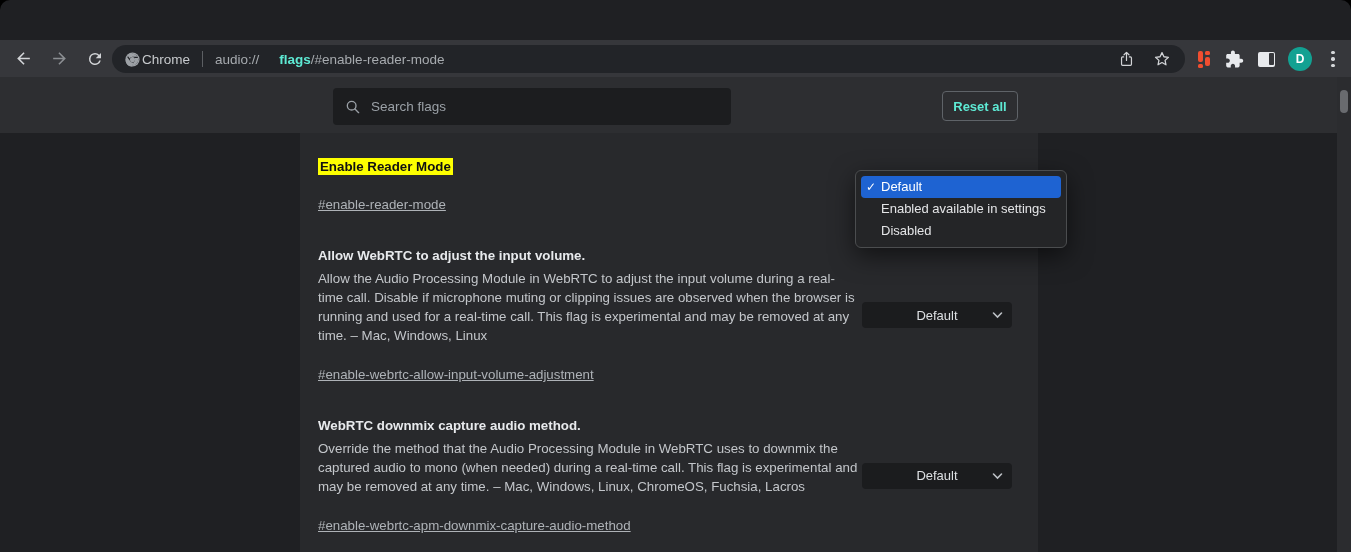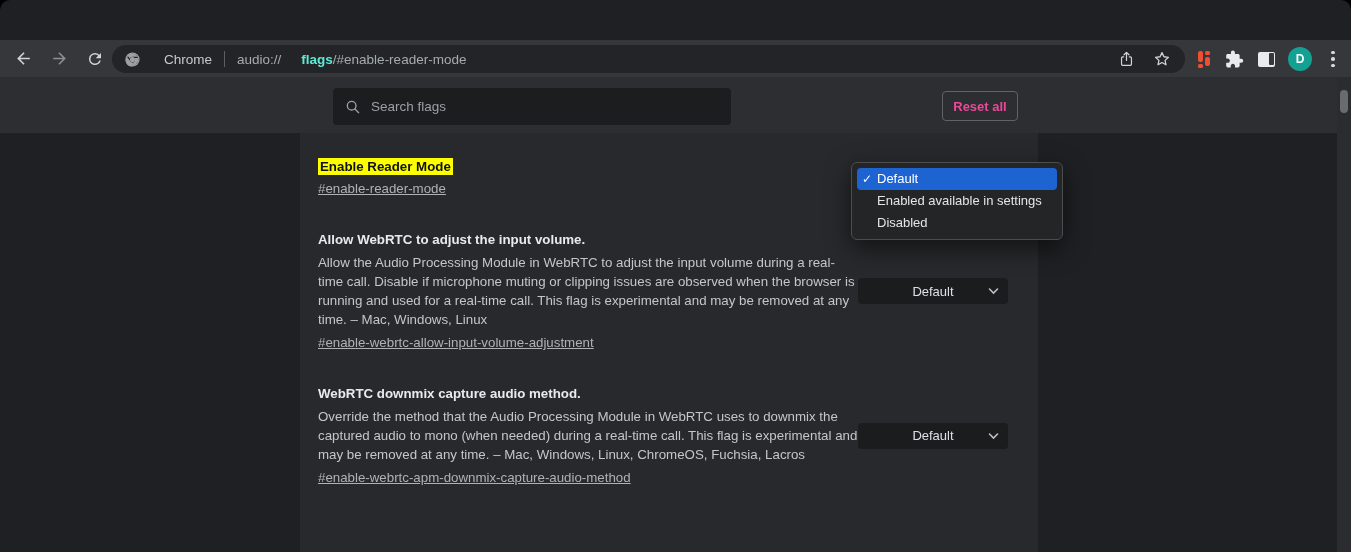--- a/index.html
+++ b/index.html
@@ -15,21 +15,21 @@
   .tab-title { color:#e9eaec; font-size:12.5px; font-weight:bold; margin-left:10px; flex:1; white-space:nowrap; overflow:hidden; }
   .tab-close { color:#cdd0d3; font-size:16px; line-height:16px; width:18px; height:18px; text-align:center; border-radius:50%; cursor:default; }
   .newtab-btn { position:absolute; left:344px; top:10px; width:26px; height:22px; color:#cdd0d3; font-size:20px; line-height:20px; text-align:center; }
   .tabstrip-chevron { position:absolute; right:14px; top:14px; }
 
   
   .toolbar { position:absolute; top:40px; left:0; width:100%; height:37px; background:#36373b; display:flex; align-items:center; }
   .nav-icons { display:flex; align-items:center; gap:14px; padding-left:12px; }
   .icon-btn { width:22px; height:22px; display:flex; align-items:center; justify-content:center; }
   .omnibox { position:absolute; left:112px; top:5px; width:1073px; height:28px; background:#222428; border-radius:14px; display:flex; align-items:center; padding:0 12px; }
-  .omni-site { color:#c7cacd; font-size:13.5px; margin-left:23px; }
+  .omni-site { color:#c7cacd; font-size:13.5px; margin-left:1px; }
   .omni-sep { width:1px; height:16px; background:#5c5f63; margin:0 12px; }
   .omni-url { font-size:13.5px; color:#a7abaf; white-space:nowrap; }
   .omni-url b { color:#5eead4; font-weight:bold;margin-left:20px; }
   .omni-right { margin-left:auto; display:flex; align-items:center; gap:14px; }
   .toolbar-right { position:absolute; right:10px; top:5px; height:28px; display:flex; align-items:center; gap:13px; }
   .avatar { width:24px; height:24px; border-radius:50%; background:#12a192; color:#fff; font-size:12px; font-weight:bold; display:flex; align-items:center; justify-content:center; }
   .kebab { display:flex; flex-direction:column; gap:3px; align-items:center; width:16px; }
   .kebab i { width:3.4px; height:3.4px; border-radius:50%; background:#d5d7da; }
   .sidepanel-icon { width:17px; height:15px; background:#e8eaed; border-radius:2px; position:relative; }
   .sidepanel-icon::after { content:""; position:absolute; right:1.5px; top:1.5px; bottom:1.5px; width:5px; background:#36373b; border-radius:1px; }
@@ -40,29 +40,29 @@
   .ext-red .c2 { display:flex; flex-direction:column; gap:2px; padding-bottom:2px;}
   .ext-red .c2 i:nth-child(1){ width:5px; height:4px; background:#f04e30; border-radius:1.5px;}
   .ext-red .c2 i:nth-child(2){ width:5px; height:9px; background:#f04e30; border-radius:2px;}
 
   
   .page { position:absolute; top:77px; left:0; width:1351px; height:475px; background:#1f2023; }
   .flags-header { position:absolute; top:0; left:0; width:1337px; height:56px; background:#2d2e31; }
   .search-box { position:absolute; left:333px; top:11px; width:398px; height:37px; background:#1c1d1f; border-radius:4px; display:flex; align-items:center; padding:11px 12px; }
   .search-input { background:transparent; border:none; outline:none; color:#e8eaed; font-size:13.5px; margin-left:10px; width:100%; font-family:inherit; }
   .search-input::placeholder { color:#9aa0a6; }
-  .reset-btn { position:absolute; left:942px; top:14px; width:76px; height:30px; background:transparent; border:1px solid #5f6368; border-radius:4px; color:#ec4899; font-size:13px; font-weight:bold; font-family:inherit; }
+  .reset-btn { position:absolute; left:942px; top:14px; width:76px; height:30px; background:transparent; border:1px solid #5f6368; border-radius:4px; color:#5eead4; font-size:13px; font-weight:bold; font-family:inherit; }
 
   .content-col { position:absolute; top:56px; left:300px; width:738px; height:419px; background:#28292c; padding:25px 26px 0 18px; display:flex; flex-direction:column; gap:34px; }
-  .flag-row { display:flex; }
+  .flag-row { display:flex; justify-content:space-between; }
   .flag-text { width:540px; }
   .flag-title { font-size:13.3px; font-weight:bold; color:#e8eaed; line-height:17px; }
   .flag-title .hl { background:#fdff00; color:#111; padding:1px 2px; }
   .flag-desc { margin-top:5px; font-size:13.3px; color:#c3c6ca; line-height:19px; }
-  .flag-link { display:inline-block; margin-top:6px; font-size:13.3px; color:#aeb2b7; text-decoration:underline; line-height:16px; }
+  .flag-link { display:inline-block; margin-top:22px; font-size:13.3px; color:#aeb2b7; text-decoration:underline; line-height:16px; }
   .flag-control { width:150px; align-self:center; position:relative; }
   .select-box { width:150px; height:26px; background:#1b1c1e; border-radius:4px; display:flex; align-items:center; justify-content:center; position:relative; }
   .select-box .val { color:#dde0e3; font-size:13px; }
   .select-box .chev { position:absolute; right:9px; top:9px; }
   .select-hidden { visibility:hidden; }
 
   
   .popup-menu { position:absolute; left:-7px; top:-3px; width:212px; background:#242527; border:1px solid #4b4d4f; border-radius:6px; padding:5px 0; box-shadow:0 8px 24px rgba(0,0,0,.55); z-index:10; }
   .popup-item { height:22px; margin:0 5px; border-radius:4px; display:flex; align-items:center; color:#e4e5e7; font-size:13px; padding-left:20px; position:relative; white-space:nowrap; }
   .popup-item.selected { background:#1e63d2; color:#fff; }

